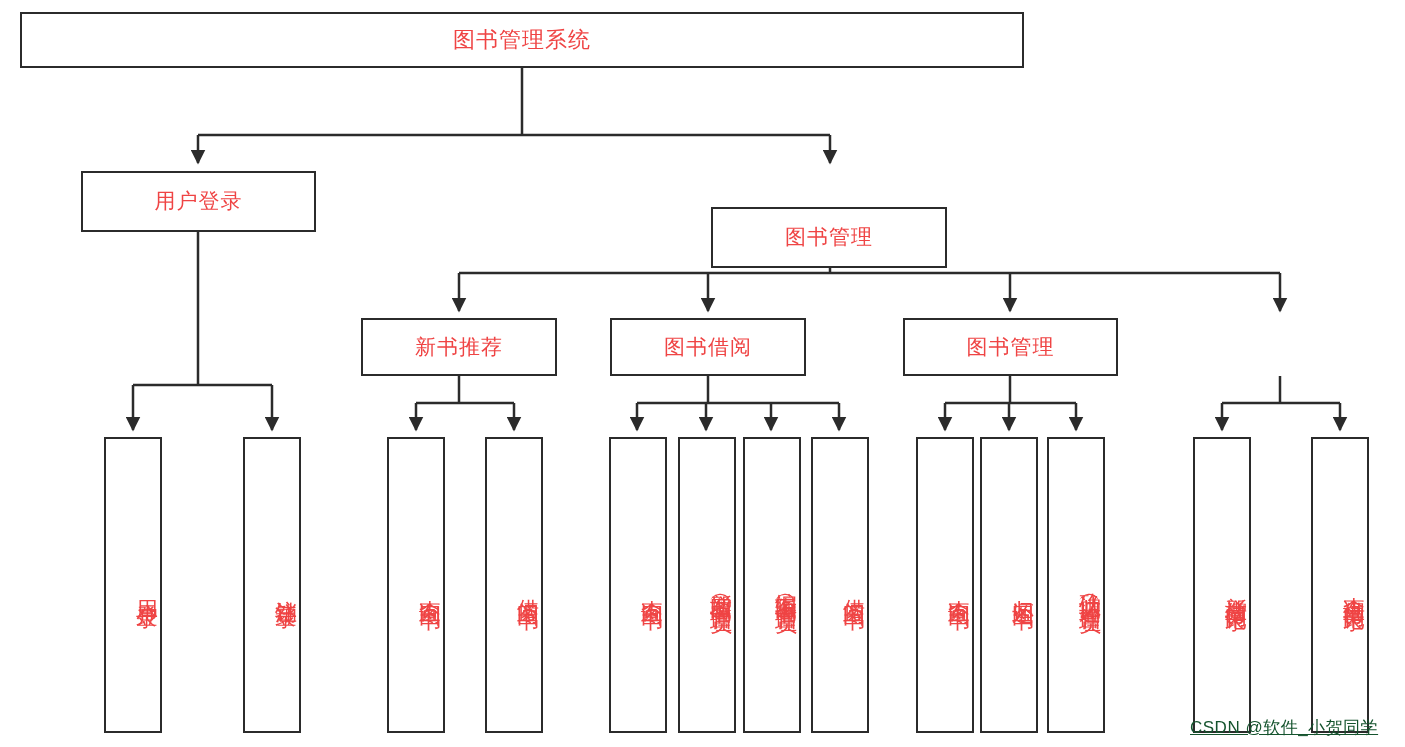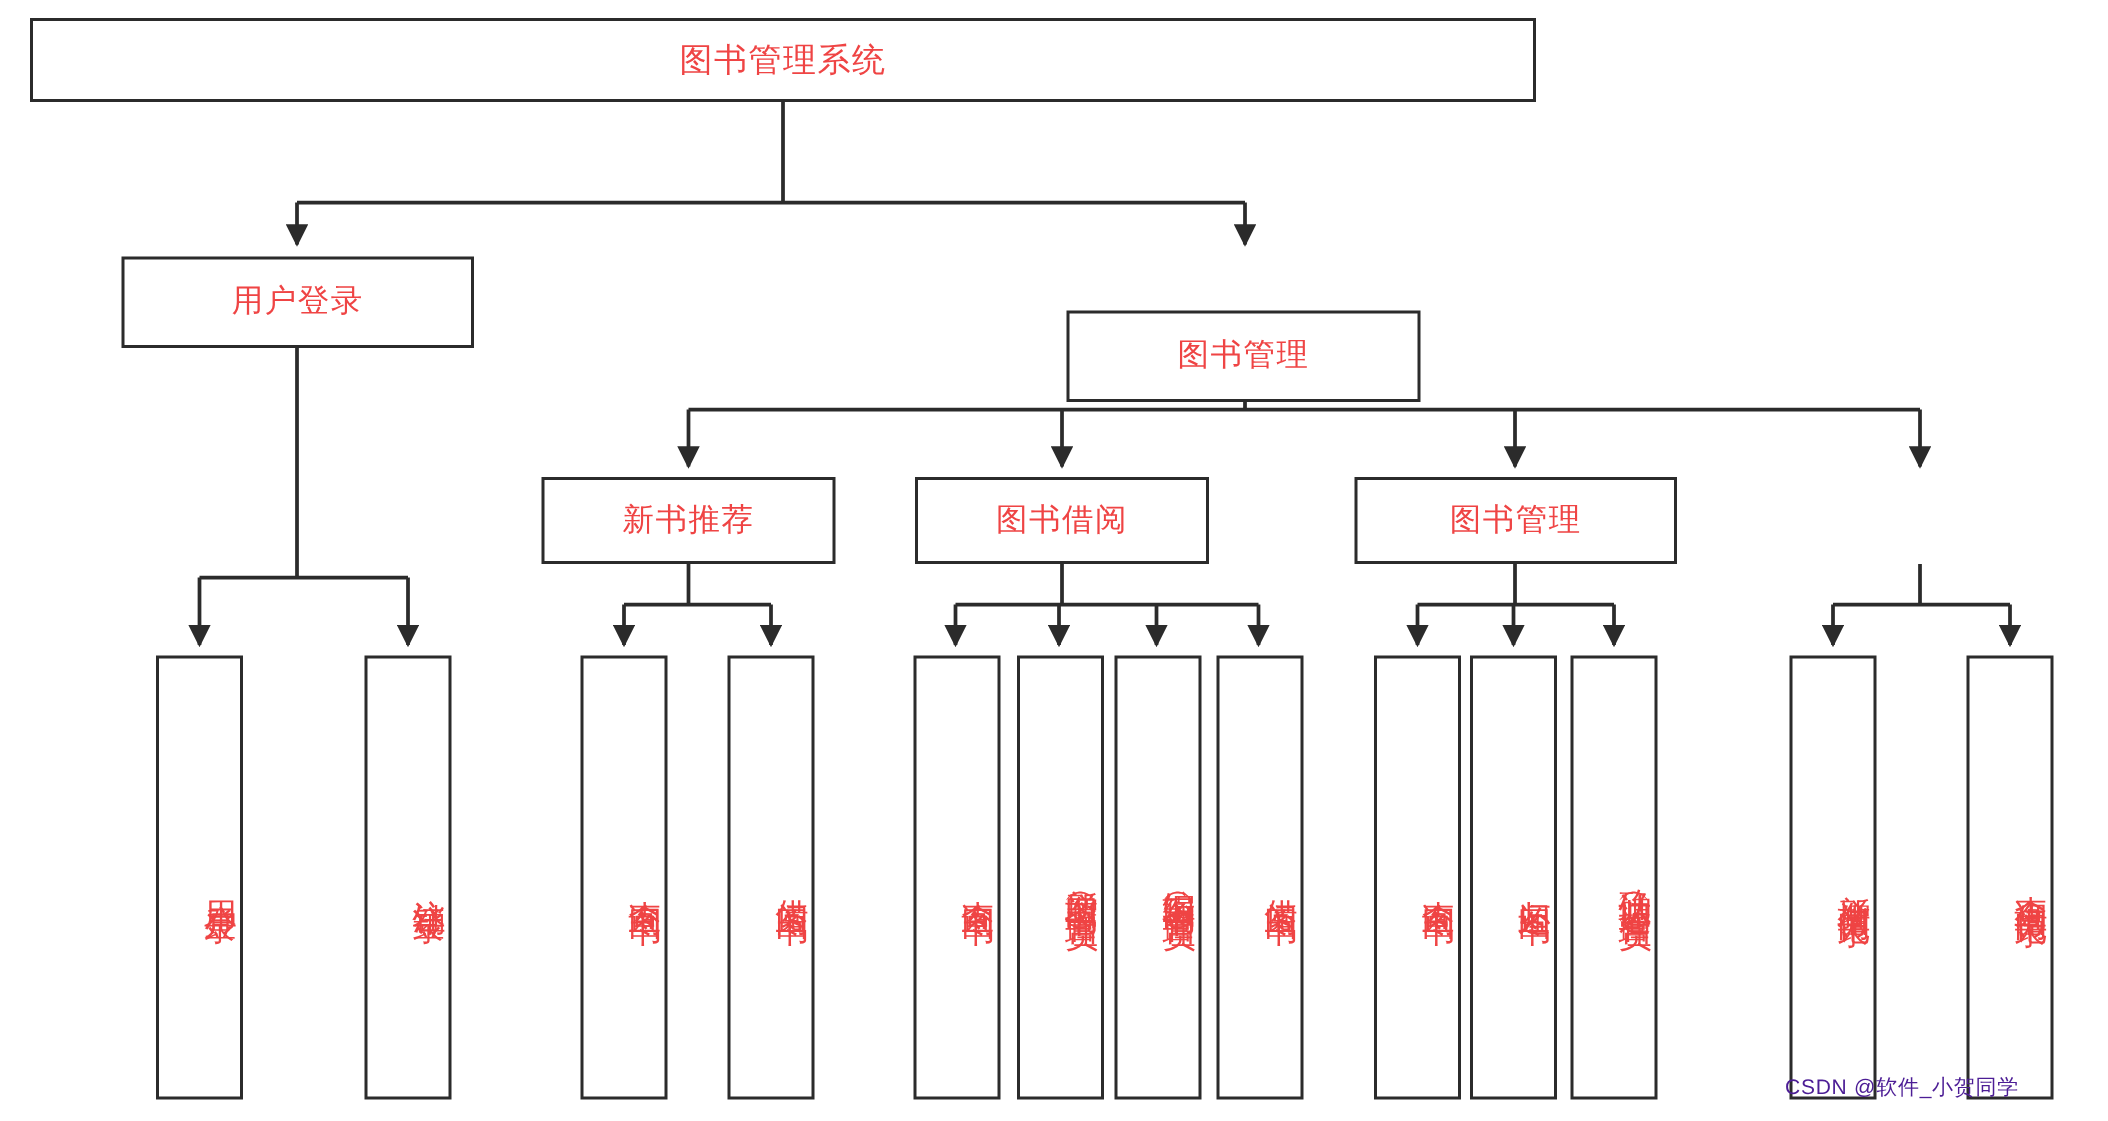--- a/index.html
+++ b/index.html
@@ -55,25 +55,26 @@
     writing-mode: vertical-rl;
     text-orientation: upright;
     display: block;
     text-align: center;
   }
   .node-box.root {
     font-size: 22px;
   }
   .watermark {
     position: absolute;
-    font-size: 14px;
-    color: #4c1d95;
+    font-size: 17px;
+    color: #14532d;
     white-space: nowrap;
     letter-spacing: 0.5px;
     pointer-events: none;
+    text-decoration: underline;
   }
 </style>
 </head>
 <body>
 
 <div id="diagram-root">
 
   <svg id="flow-svg" viewBox="0 0 1405 747" xmlns="http://www.w3.org/2000/svg">
     <defs>
       <marker id="arrow" viewBox="0 0 10 10" refX="9" refY="5" markerWidth="6" markerHeight="6" orient="auto-start-reverse">

